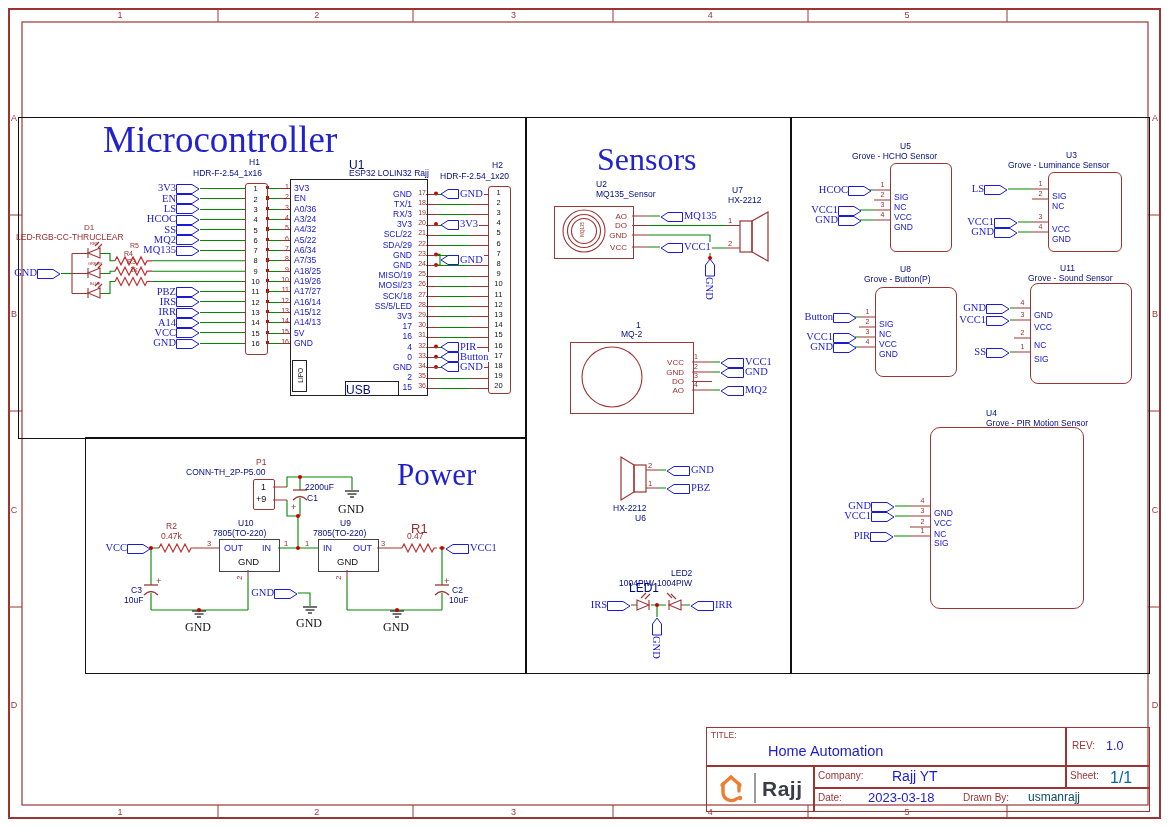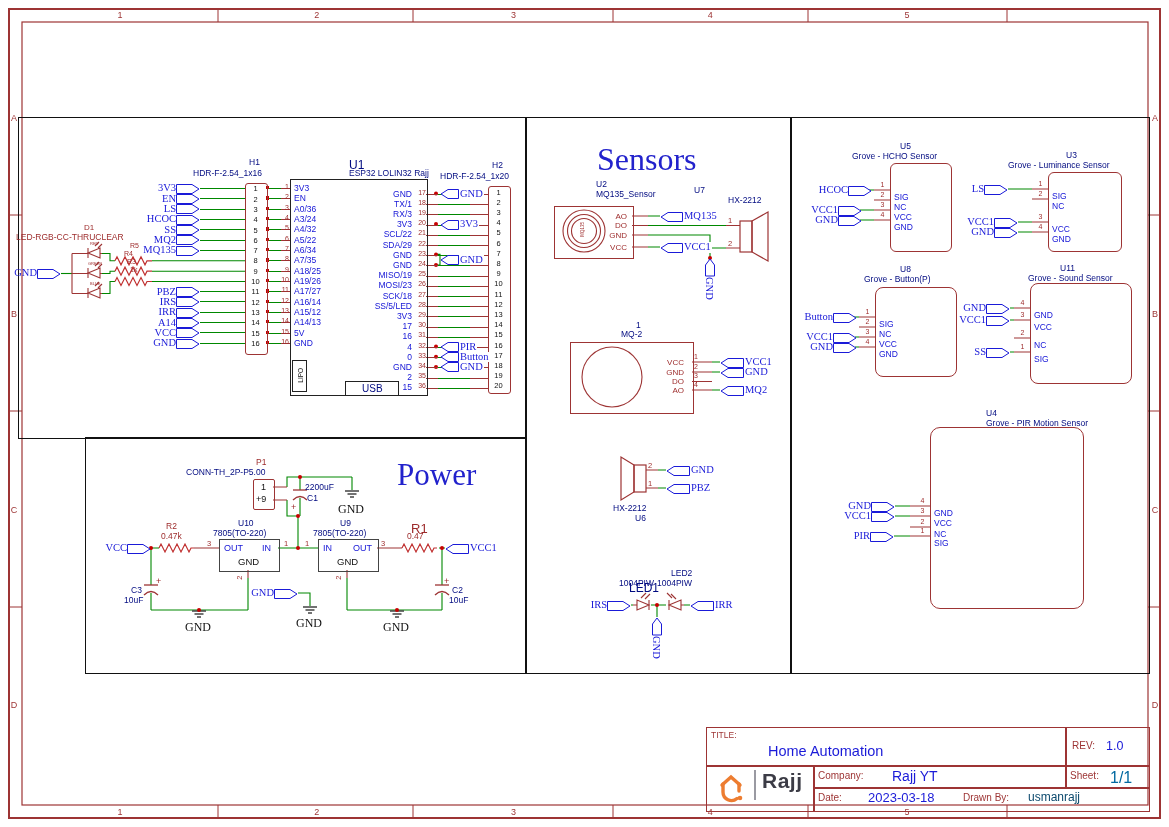--- a/index.html
+++ b/index.html
@@ -257,20 +257,21 @@
       <div class="rowltr rowR" style="--i: 0;">A</div>
       <div class="rowltr rowR" style="--i: 1;">B</div>
       <div class="rowltr rowR" style="--i: 2;">C</div>
       <div class="rowltr rowR" style="--i: 3;">D</div>
     </div>
 
   <div class="box" style="left:18px;top:117px;width:507px;height:320px"></div>
   <div class="box" style="left:85px;top:437px;width:440px;height:235px"></div>
   <div class="box" style="left:525px;top:117px;width:265px;height:555px"></div>
   <div class="box" style="left:790px;top:117px;width:358px;height:555px"></div>
+  <div class="t sec-title" style="left:103px;top:121px;font-size:37px">Microcontroller</div>
   <div class="t sec-title" style="left:597px;top:143px;font-size:32px">Sensors</div>
   <div class="t sec-title" style="left:397px;top:459px;font-size:31px">Power</div>
 
   <div class="wb wg" style="left:200px;top:188px;width:45px;height:64px"></div>
   <div class="wb wg" style="left:200px;top:291.3px;width:45px;height:54px"></div>
   <div class="wb wg" style="left:267px;top:188px;width:14px;height:157px"></div>
   <div class="wb wr" style="left:281px;top:188px;width:9px;height:157px"></div>
   <div class="wb wd" style="left:265.6px;top:186.4px;width:3.2px;height:158px"></div>
   <div class="wb wr2" style="left:426px;top:193.5px;width:12px;height:195px"></div>
   <div class="wb wg2" style="left:438px;top:193.5px;width:32px;height:195px"></div>
@@ -396,21 +397,21 @@
   <div class="t rd" style="left:124px;top:250px;font-size:7px">R4</div>
   <div class="t rd" style="left:127px;top:258px;font-size:7px">R3</div>
   <div class="t rd" style="left:130px;top:266px;font-size:7px">1k</div>
 
   <div class="box" style="left:290px;top:179px;width:136px;height:215px;border-width:1.8px;border-color:#222"></div>
   <div class="t nv" style="left:349px;top:159px;font-size:12px">U1</div>
   <div class="t nv" style="left:349px;top:169px;font-size:8.5px">ESP32 LOLIN32 Rajj</div>
   <div class="box" style="left:292px;top:360px;width:13px;height:30px;border-width:1.4px;border-color:#222"></div>
   <div class="t bk vtxt" style="left:294px;top:372px;font-size:6.5px">LIPO</div>
   <div class="box" style="left:345px;top:381px;width:52px;height:13px;border-width:1.5px;border-color:#222"></div>
-  <div class="t nv" style="left:362px;top:384px;font-size:10px">USB</div>
+  <div class="t nv" style="left:346px;top:384px;font-size:12px">USB</div>
   <div class="host" id="u1L" style="inset:auto;left:278px;top:184px;width:100px;height:170px">
       <div class="u1row" style="--i: 0;">
         <span class="num">1</span>
         <span class="nm">3V3</span>
       </div>
       <div class="u1row" style="--i: 1;">
         <span class="num">2</span>
         <span class="nm">EN</span>
       </div>
       <div class="u1row" style="--i: 2;">
@@ -640,21 +641,21 @@
       </svg>
       <span class="nft">MQ135</span>
     </div>
   <div class="nf nfl" style="left:660px;top:241.5px">
       <svg width="23" height="12" viewBox="0 0 23 12">
         <path d="M22.5 1.5 H8 L1 6 L8 10.5 H22.5 Z" fill="#fff" stroke="#1a1ad8"></path>
       </svg>
       <span class="nft">VCC1</span>
     </div>
 
-  <div class="t nv" style="left:694px;top:186px;font-size:8.5px">U7</div>
+  <div class="t nv" style="left:732px;top:186px;font-size:8.5px">U7</div>
   <div class="t nv" style="left:728px;top:196px;font-size:8.5px">HX-2212</div>
   <div class="t rd" style="left:728px;top:217px;font-size:7.5px">1</div>
   <div class="t rd" style="left:728px;top:239.5px;font-size:7.5px">2</div>
   <div class="nfv" style="left:704px;top:258px"><svg width="12" height="19" viewBox="0 0 12 19">
         <path d="M1.5 18 V7 L6 1 L10.5 7 V18 Z" fill="#fff" stroke="#1a1ad8"></path>
       </svg><span class="nft">GND</span></div>
 
   <div class="rbox" style="left:570px;top:342px;width:122px;height:70px"></div>
   <div class="t nv" style="left:636px;top:321px;font-size:8.5px">1</div>
   <div class="t nv" style="left:621px;top:330px;font-size:8.5px">MQ-2</div>
@@ -949,21 +950,21 @@
   <div class="t" style="left:1106px;top:740px;font-size:12.5px;color:#1a1ad8">1.0</div>
   <div class="t" style="left:818px;top:771px;font-size:10px;color:#9d3434">Company:</div>
   <div class="t" style="left:892px;top:769px;font-size:14px;color:#1a1ad8">Rajj YT</div>
   <div class="t" style="left:1070px;top:771px;font-size:10px;color:#9d3434">Sheet:</div>
   <div class="t" style="left:1110px;top:770px;font-size:16px;color:#0369a1">1/1</div>
   <div class="t" style="left:818px;top:793px;font-size:10px;color:#9d3434">Date:</div>
   <div class="t" style="left:868px;top:791px;font-size:13px;color:#1a1ad8">2023-03-18</div>
   <div class="t" style="left:963px;top:793px;font-size:10px;color:#9d3434">Drawn By:</div>
   <div class="t" style="left:1028px;top:791px;font-size:12px;color:#0c4a6e">usmanrajj</div>
 
-  <div style="position:absolute;left:714px;top:770px;display:flex;gap:6px">
+  <div style="position:absolute;left:714px;top:770px;display:flex;align-items:center;gap:6px">
     <svg width="34" height="36" viewBox="0 0 34 36">
       <path d="M8 15 L17 7 L26 15" stroke="#ED7D31" stroke-width="3.4" fill="none" stroke-linecap="round"></path>
       <path d="M9 14 v8 a8.5 8.5 0 0 0 14 6.5" stroke="#ED7D31" stroke-width="3.4" fill="none" stroke-linecap="round"></path>
       <path d="M25 14 v7" stroke="#ED7D31" stroke-width="3.4" fill="none" stroke-linecap="round"></path>
       <circle cx="26" cy="28" r="2.3" fill="#ED7D31"></circle>
     </svg>
     <div style="width:2px;height:30px;background:#9a9aa2"></div>
     <div class="t" style="position:static;font-size:21px;font-weight:bold;color:#3c3c46;letter-spacing:0.5px">Rajj</div>
   </div>
 </div>

